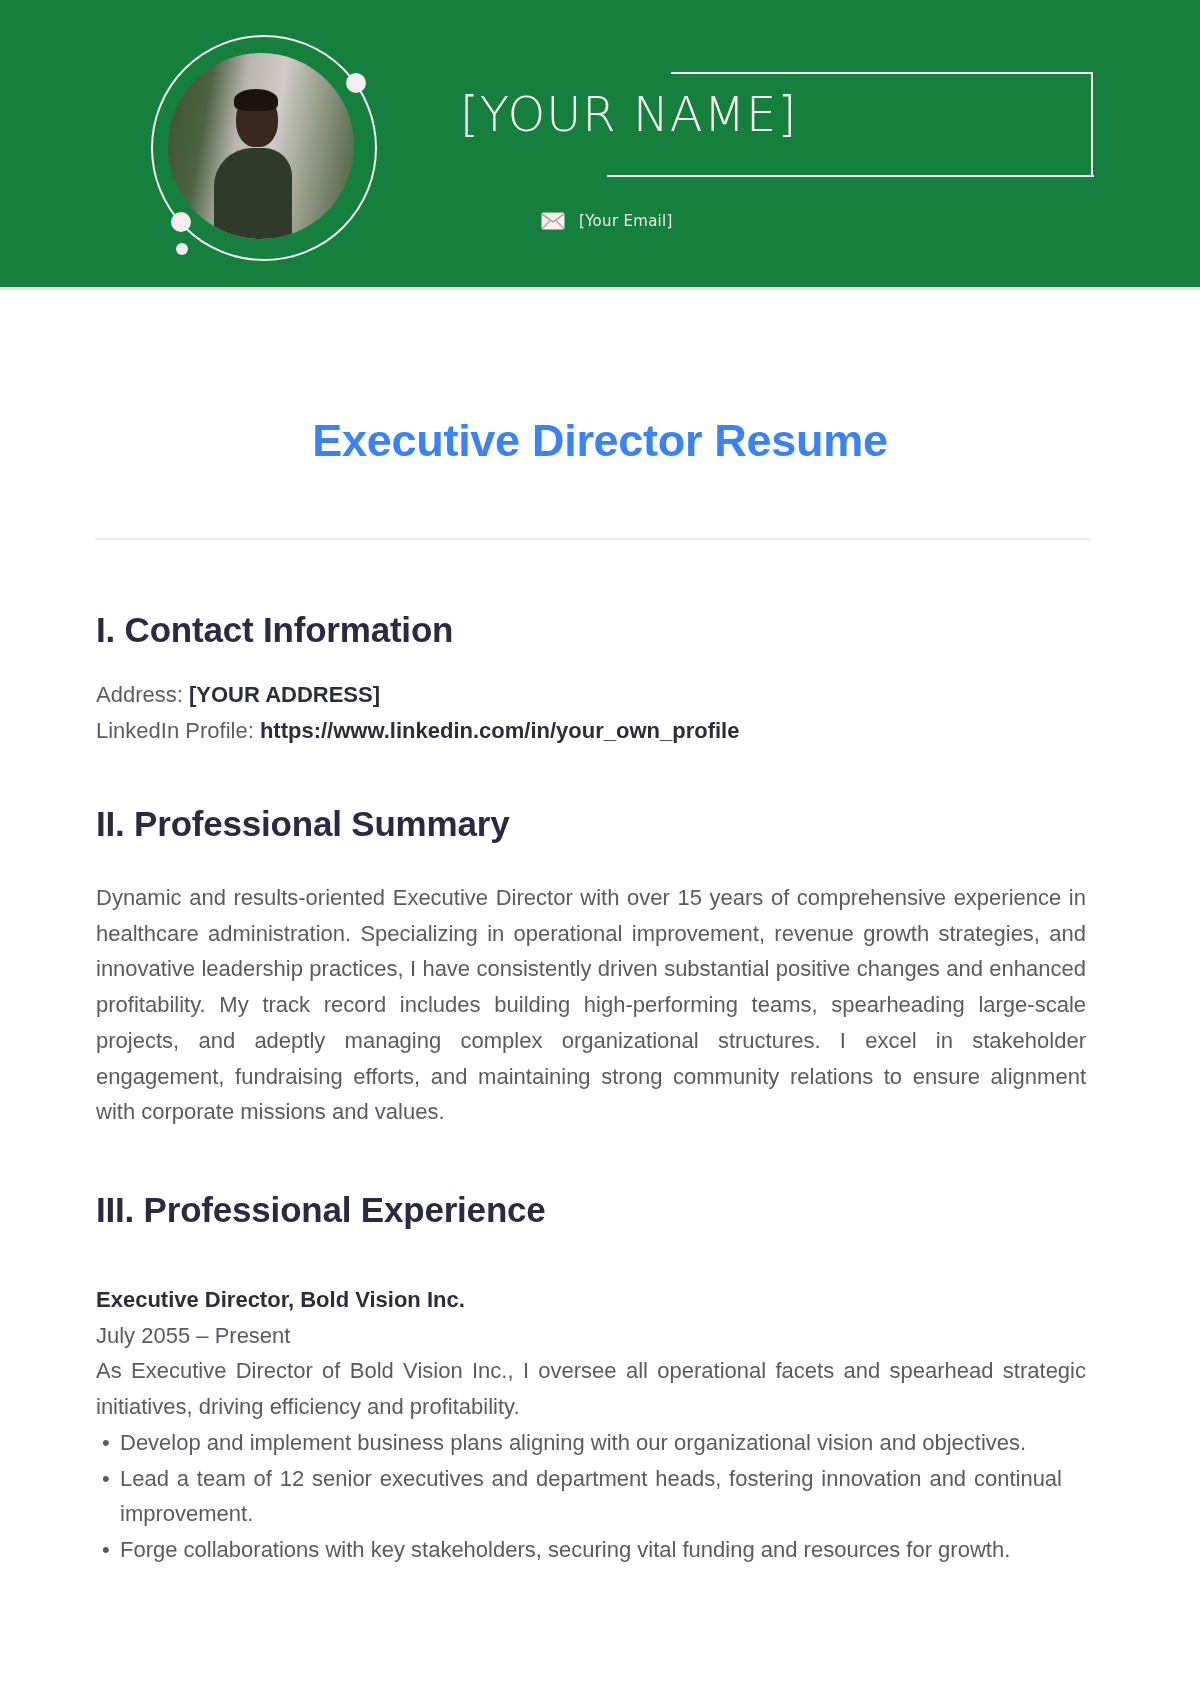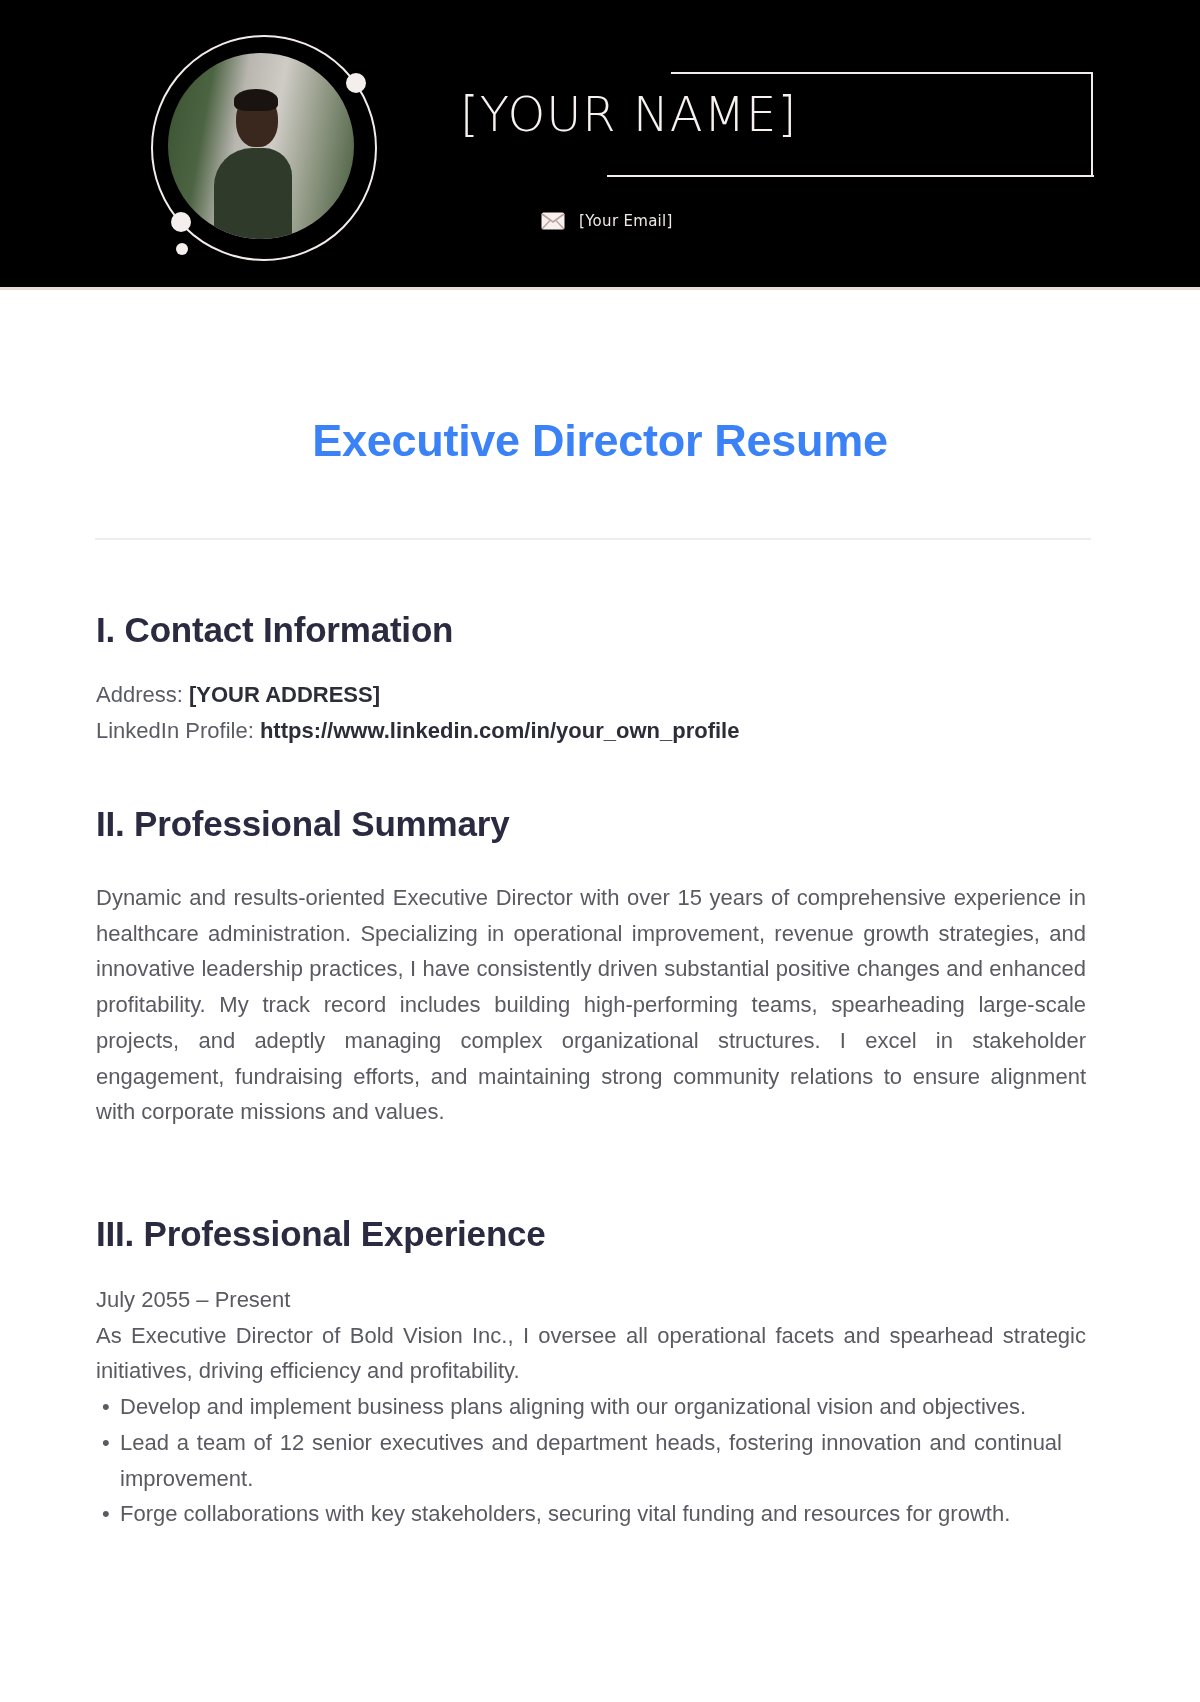--- a/index.html
+++ b/index.html
@@ -1,21 +1,21 @@
 <!DOCTYPE html>
 <html><head>
 <meta charset="utf-8">
 <style>
   * { box-sizing: border-box; margin: 0; padding: 0; }
   html, body { width: 1200px; height: 1702px; overflow: hidden; background: #ffffff; }
   body { font-family: "Liberation Sans", "DejaVu Sans", sans-serif; position: relative; }
 
   .header {
     position: absolute; left: 0; top: 0; width: 1200px; height: 287px;
-    background: #000000;
+    background: #15803d;
   }
   .header-bottom-edge { position: absolute; left: 0; top: 287px; width: 1200px; height: 3px; background: #e8dcda; }
 
   .photo-ring {
     position: absolute; left: 151px; top: 35px; width: 226px; height: 226px;
     border: 2px solid #f3ecea; border-radius: 50%;
   }
   .photo {
     position: absolute; left: 168px; top: 53px; width: 186px; height: 186px;
     border-radius: 50%; overflow: hidden;
@@ -63,21 +63,21 @@
   .contact-heading { position: absolute; top: 0; }
   .contact-lines { position: absolute; top: 67px; font-size: 22px; line-height: 36px; color: #5b5b66; }
   .contact-lines b { color: #2d2d3a; }
 
   .summary-heading { position: absolute; top: 194px; }
   .summary-text {
     position: absolute; top: 270px; width: 990px;
     font-size: 22px; line-height: 35.7px; color: #5a5a62; text-align: justify;
   }
 
-  .exp-heading { position: absolute; top: 604px; }
+  .exp-heading { position: absolute; top: 580px; }
   .job { position: absolute; top: 672px; width: 990px; font-size: 22px; line-height: 35.7px; color: #5a5a62; }
   .job-title { font-weight: bold; color: #2d2d3a; }
   .job-desc { text-align: justify; }
   .bullets { list-style: none; }
   .bullets li { position: relative; padding-left: 24px; padding-right: 24px; text-align: justify; }
   .bullets li::before { content: "•"; position: absolute; left: 6px; top: 0; color: #5a5a62; }
 </style>
 </head>
 <body>
 
@@ -121,20 +121,21 @@
       <span>LinkedIn Profile:</span>
       <b>https://www.linkedin.com/in/your_own_profile</b>
     </div>
   </div>
 
   <h2 class="section-heading summary-heading">II. Professional Summary</h2>
   <p class="summary-text">Dynamic and results-oriented Executive Director with over 15 years of comprehensive experience in healthcare administration. Specializing in operational improvement, revenue growth strategies, and innovative leadership practices, I have consistently driven substantial positive changes and enhanced profitability. My track record includes building high-performing teams, spearheading large-scale projects, and adeptly managing complex organizational structures. I excel in stakeholder engagement, fundraising efforts, and maintaining strong community relations to ensure alignment with corporate missions and values.</p>
 
   <h2 class="section-heading exp-heading">III. Professional Experience</h2>
   <div class="job">
+    <div class="job-title">Executive Director, Bold Vision Inc.</div>
     <div class="job-dates">July 2055 – Present</div>
     <div class="job-desc">As Executive Director of Bold Vision Inc., I oversee all operational facets and spearhead strategic initiatives, driving efficiency and profitability.</div>
     <ul class="bullets">
       <li>Develop and implement business plans aligning with our organizational vision and objectives.</li>
       <li>Lead a team of 12 senior executives and department heads, fostering innovation and continual improvement.</li>
       <li>Forge collaborations with key stakeholders, securing vital funding and resources for growth.</li>
     </ul>
   </div>
 </div>
 

